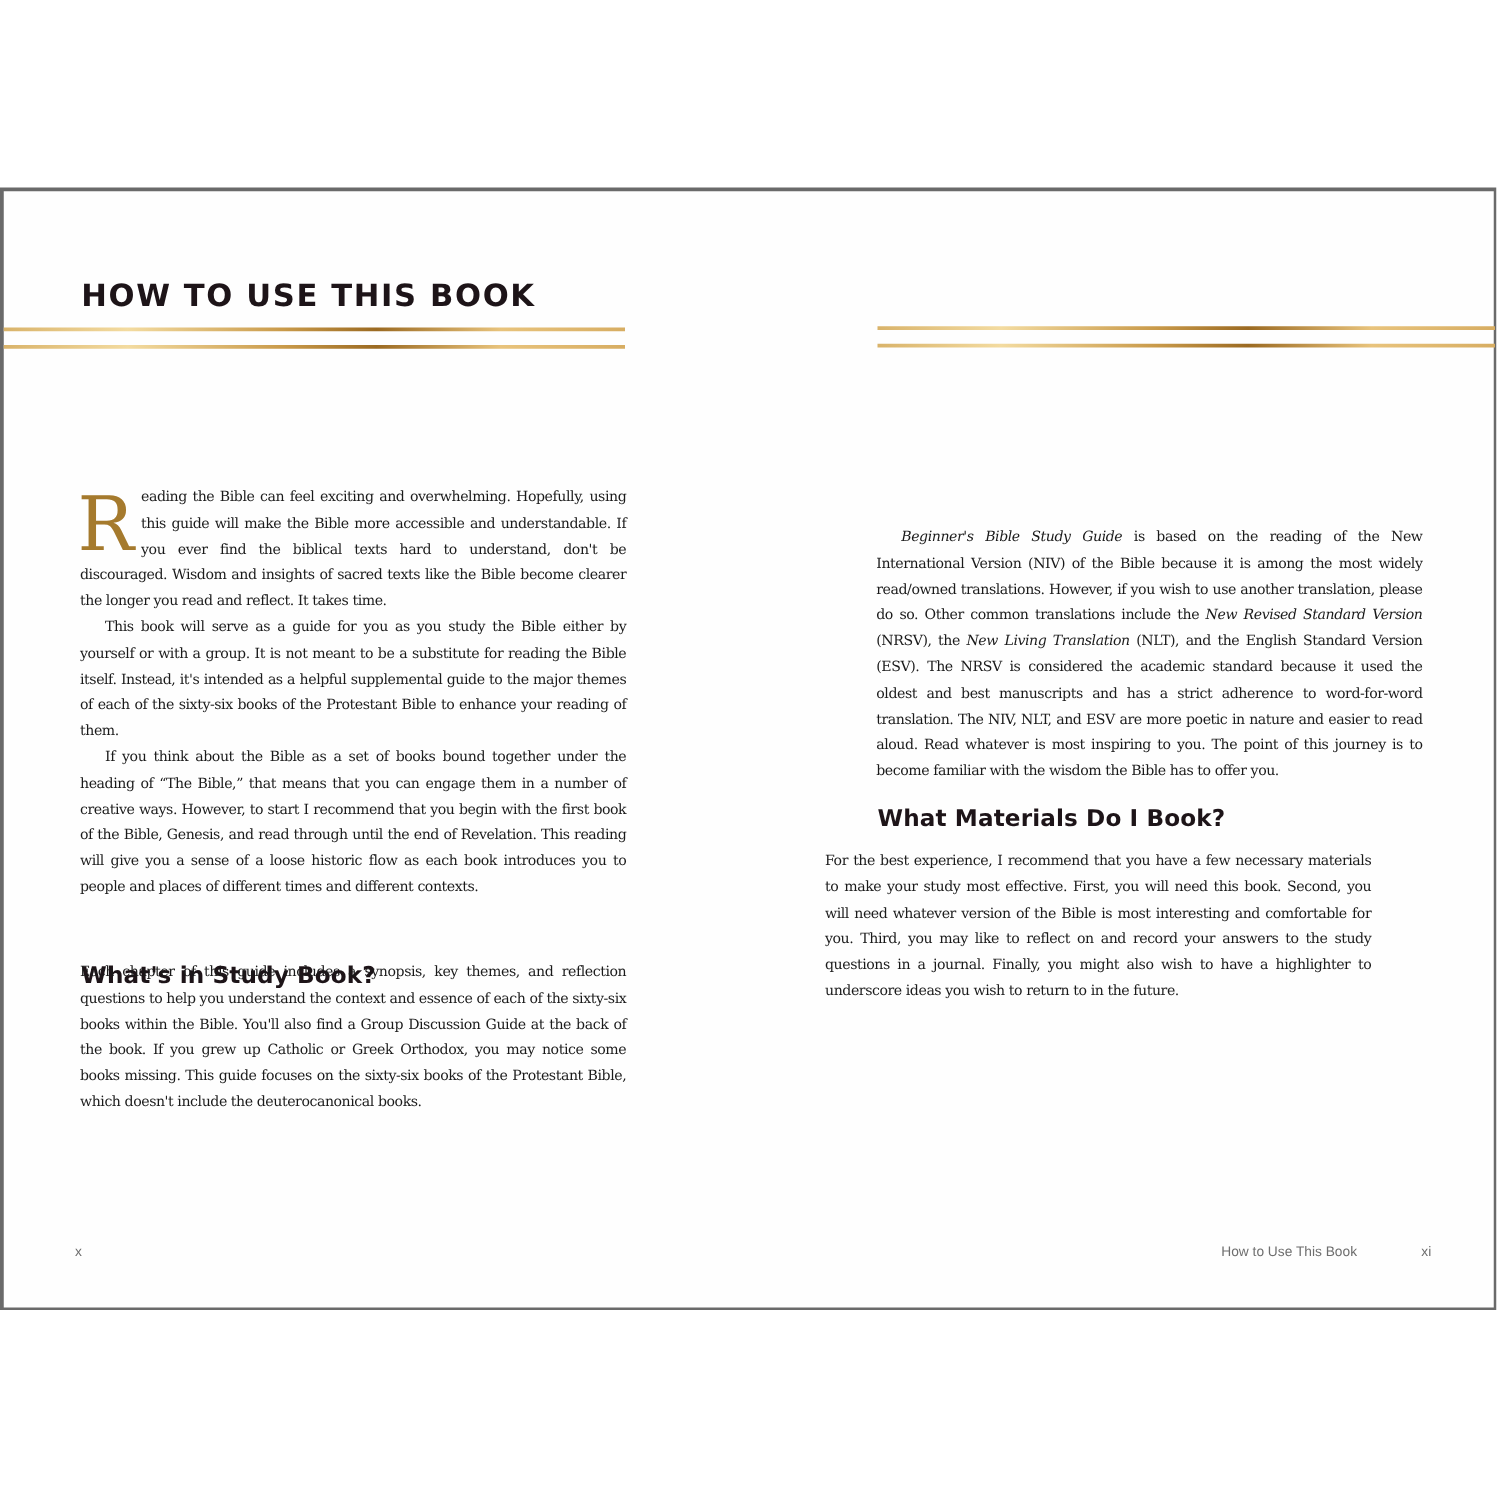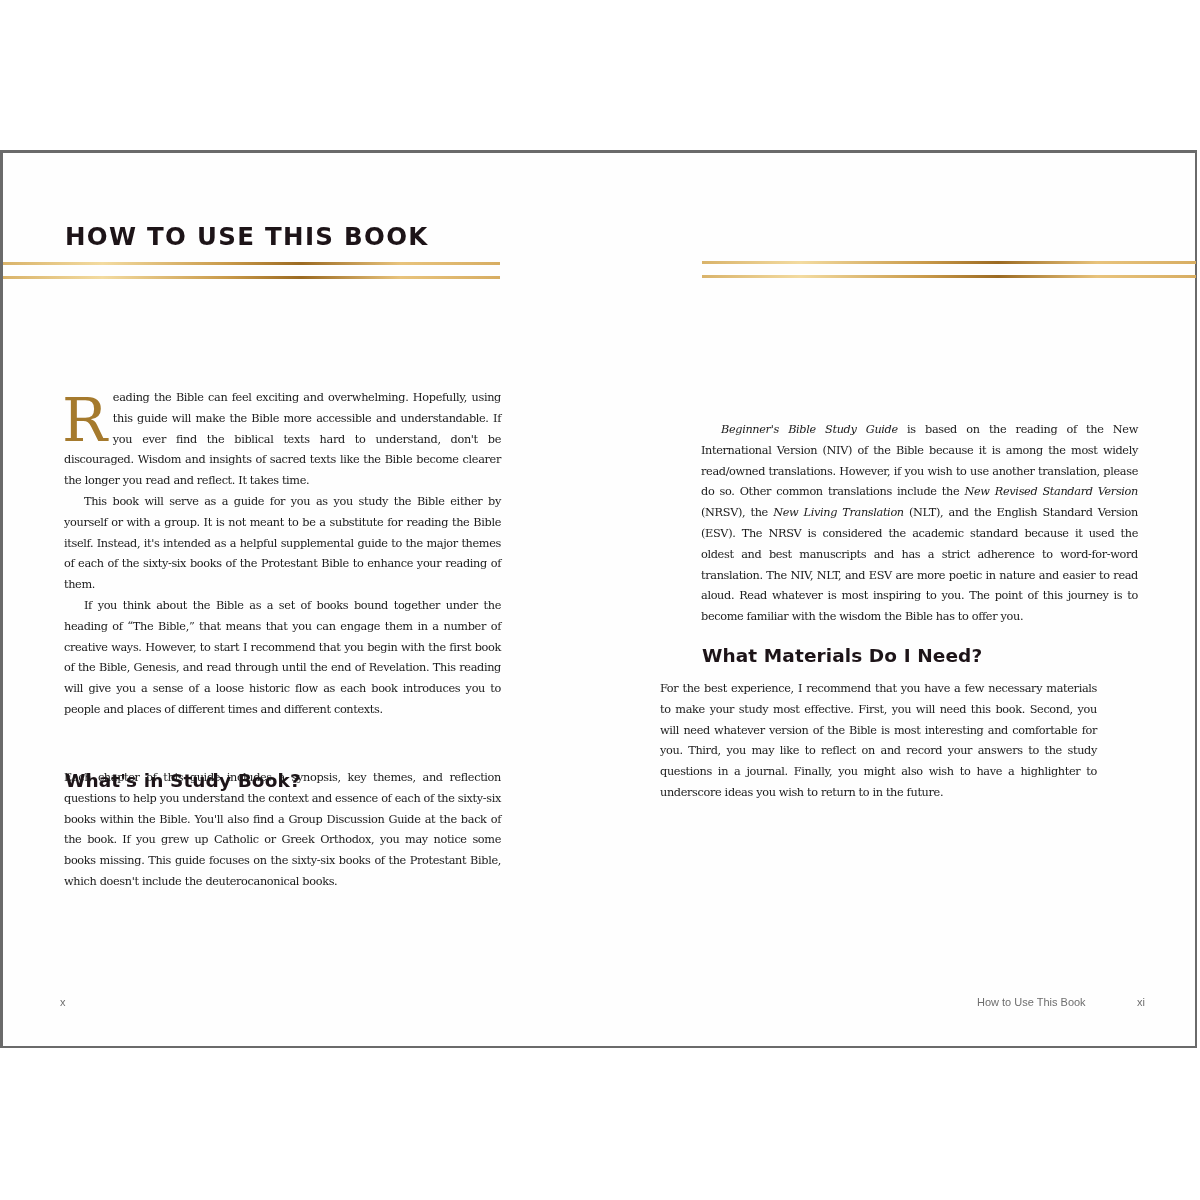--- a/index.html
+++ b/index.html
@@ -65,19 +65,19 @@
 
 <div class="folio" style="left:60px; top:996px;">x</div>
 
 <div class="gold-line" style="left:702px; top:261px; width:494px;"></div>
 <div class="gold-line" style="left:702px; top:275px; width:494px;"></div>
 
 <div class="body-text" style="left:701px; top:388px; width:437px;margin-top:32px;">
   <p class="indent"><em>Beginner's Bible Study Guide</em><span> is based on the reading of the New International Version (NIV) of the Bible because it is among the most widely read/owned translations. However, if you wish to use another translation, please do so. Other common translations include the </span><em>New Revised Standard Version</em><span> (NRSV), the </span><em>New Living Translation</em><span> (NLT), and the English Standard Version (ESV). The NRSV is considered the academic standard because it used the oldest and best manuscripts and has a strict adherence to word-for-word translation. The NIV, NLT, and ESV are more poetic in nature and easier to read aloud. Read whatever is most inspiring to you. The point of this journey is to become familiar with the wisdom the Bible has to offer you.</span></p>
 </div>
 
-<h2 class="section-heading" style="left:702px; top:644px;">What Materials Do I Need?</h2>
+<h2 class="section-heading" style="left:702px; top:644px;">What Materials Do I Book?</h2>
 <div class="body-text" style="left:660px; top:679px; width:437px;">
   <p>For the best experience, I recommend that you have a few necessary materials to make your study most effective. First, you will need this book. Second, you will need whatever version of the Bible is most interesting and comfortable for you. Third, you may like to reflect on and record your answers to the study questions in a journal. Finally, you might also wish to have a highlighter to underscore ideas you wish to return to in the future.</p>
 </div>
 
 <div class="folio" style="left:977px; top:996px;">How to Use This Book</div>
 <div class="folio" style="left:1137px; top:996px;text-align:right;">xi</div>
 
 </body></html>

